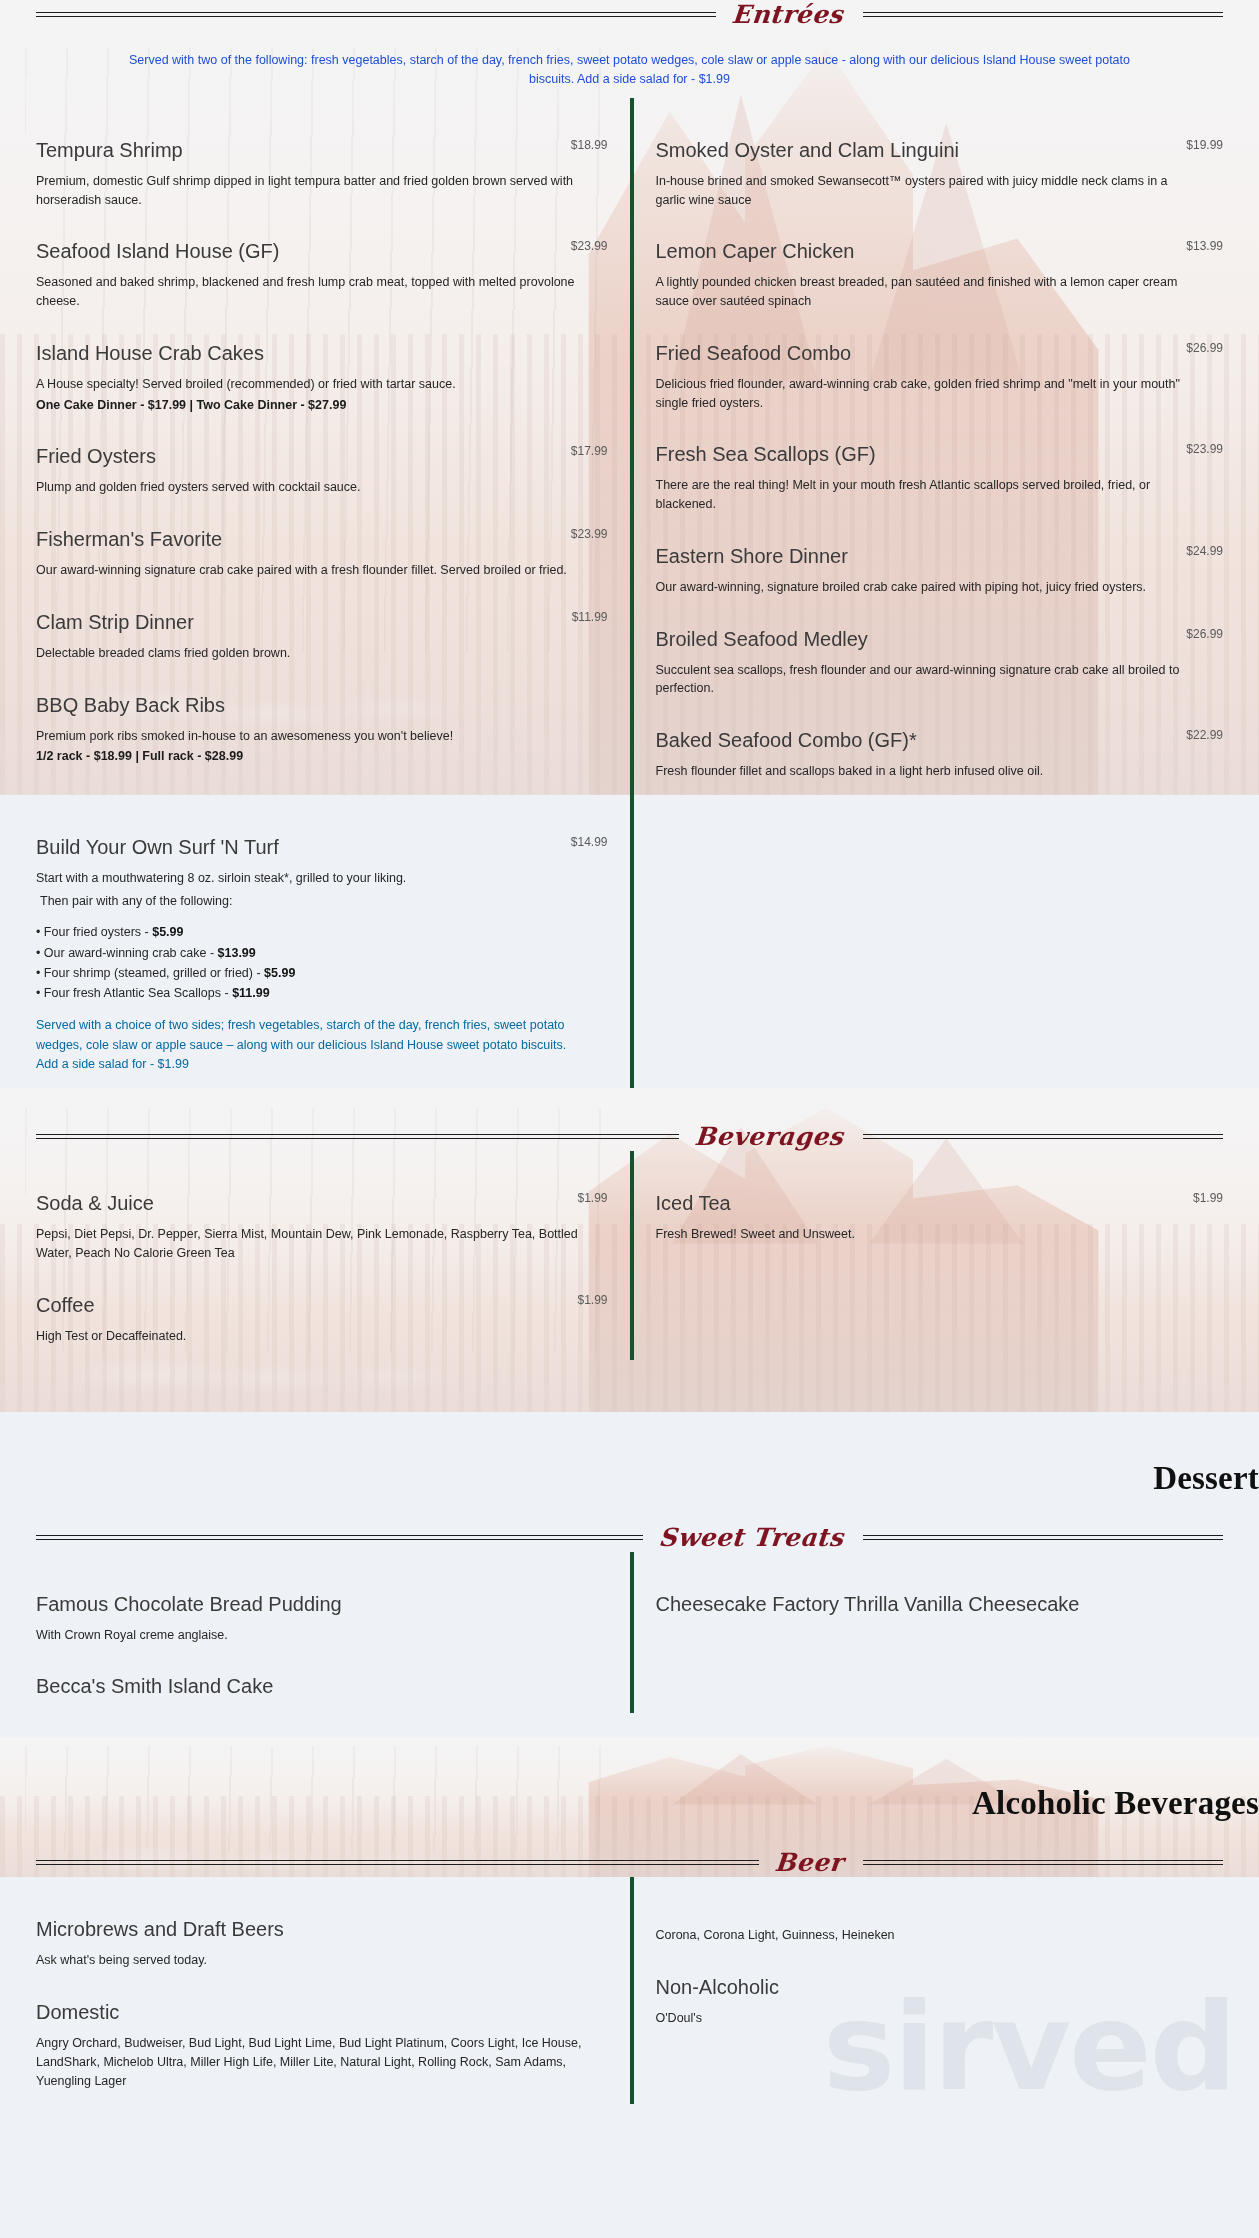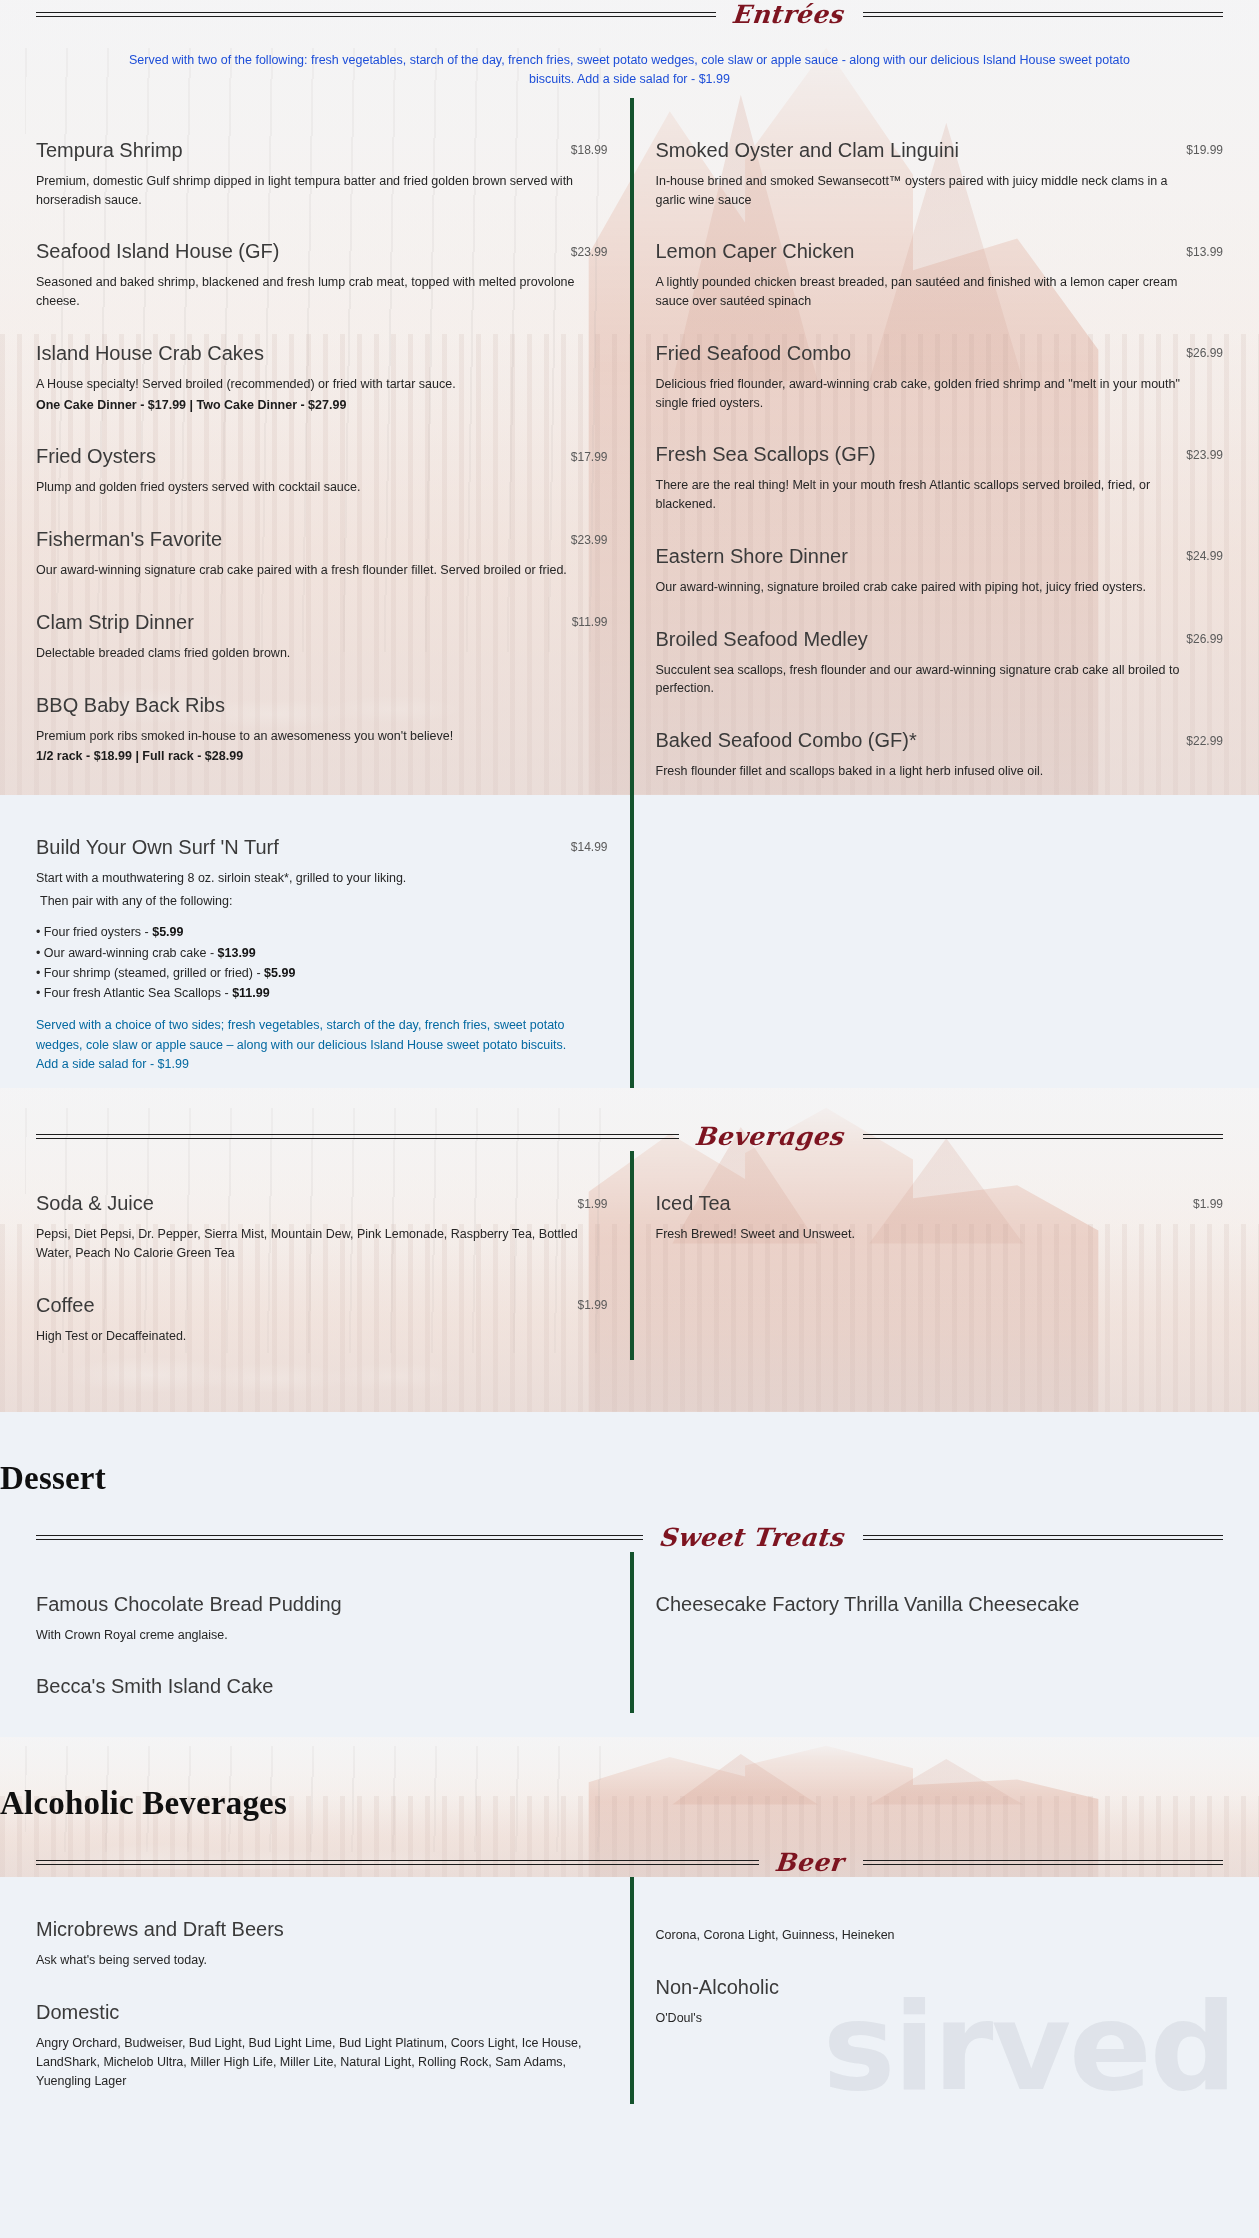--- a/index.html
+++ b/index.html
@@ -106,21 +106,21 @@
     color: #7d1420;
     font-size: 25px;
     letter-spacing: .4px;
     padding: 0 18px;
     white-space: nowrap;
     transform: skewX(-8deg);
   }
 
   
   .mega-title {
-    text-align: left;
+    text-align: right;
     font-family: "Liberation Serif", serif;
     font-weight: 700;
     font-size: 33px;
     color: #101010;
     letter-spacing: .2px;
     padding: 48px 0 26px;
     margin: 0;
   }
 
   
@@ -141,21 +141,21 @@
   .menu-col { padding-top: 24px; }
   .menu-col.left  { padding-right: 22px; }
   .menu-col.right {
     padding-left: 22px;
     border-left: 4px solid #14532d;
   }
 
   .item { padding: 16px 0 14px; }
   .item-head {
     display: flex;
-    align-items: center;
+    align-items: flex-start;
     justify-content: space-between;
     gap: 8px;
   }
   .item-name {
     font-size: 20px;
     font-weight: 400;
     color: #3a3a3a;
     line-height: 1.25;
   }
   .item-price {

